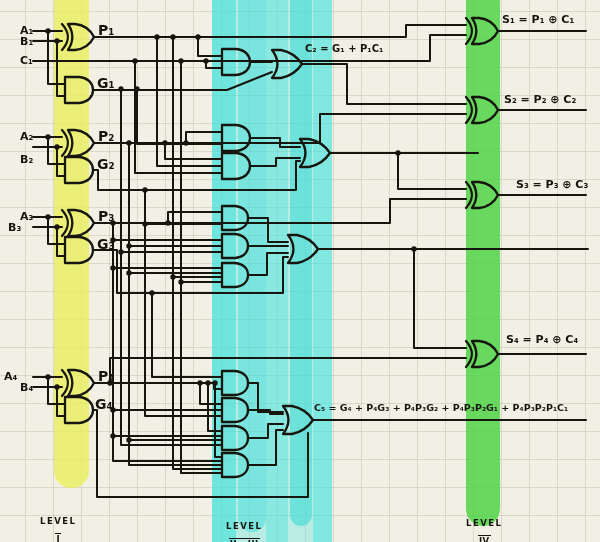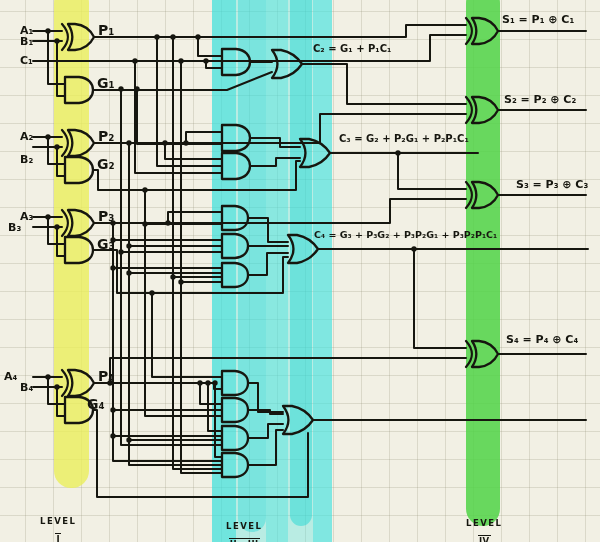--- a/index.html
+++ b/index.html
@@ -18,21 +18,21 @@
   .band-green{left:466px;width:34px;height:540px;border-radius:17px;background:rgba(80,212,70,0.85);}
   .cy-base{left:212px;width:120px;height:556px;background:rgba(80,230,226,0.35);}
   .cy-s1{left:212px;width:24px;height:556px;background:rgba(40,222,218,0.50);}
   .cy-s2{left:238px;width:28px;height:546px;border-radius:14px;background:rgba(36,218,214,0.42);}
   .cy-s3{left:266px;width:22px;height:556px;background:rgba(60,226,222,0.38);}
   .cy-s4{left:290px;width:22px;height:540px;border-radius:12px;background:rgba(34,216,212,0.50);}
   .cy-s5{left:313px;width:19px;height:556px;background:rgba(60,226,222,0.45);}
   #ink{position:absolute;left:0;top:0;z-index:2;}
   .lbl{position:absolute;z-index:3;color:#16160f;font-weight:bold;font-size:11px;white-space:nowrap;}
   .sig{font-size:14px;}
-  .eq{font-size:10px;margin-left:8px;}
+  .eq{font-size:10px;}
   .eq-sm{font-size:9.5px;}
   .eq-s{font-size:11px;}
   .level-label{position:absolute;z-index:3;color:#16160f;font-weight:bold;font-size:8.5px;
     letter-spacing:1.5px;display:flex;gap:7px;align-items:center;white-space:nowrap;flex-direction:column;}
   .numeral{border-top:1.3px solid #16160f;border-bottom:1.3px solid #16160f;padding:0 1px;letter-spacing:0.5px;}
 </style>
 </head>
 <body>
 
 <div id="canvas">
@@ -189,25 +189,24 @@
   <div class="lbl" style="left:4px;top:370px">A₄</div>
   <div class="lbl" style="left:20px;top:381px">B₄</div>
 
   <div class="lbl sig" style="left:98px;top:22px">P₁</div>
   <div class="lbl sig" style="left:97px;top:75px">G₁</div>
   <div class="lbl sig" style="left:98px;top:128px">P₂</div>
   <div class="lbl sig" style="left:97px;top:156px">G₂</div>
   <div class="lbl sig" style="left:98px;top:208px">P₃</div>
   <div class="lbl sig" style="left:97px;top:236px">G₃</div>
   <div class="lbl sig" style="left:98px;top:368px">P₄</div>
-  <div class="lbl sig" style="left:87px;top:396px">G₄</div>
+  <div class="lbl sig" style="left:95px;top:396px">G₄</div>
 
   <div class="lbl eq" style="left:305px;top:43px">C₂ = G₁ + P₁C₁</div>
-  <div class="lbl eq" style="left:331px;top:133px">C₃ = G₂ + P₂G₁ + P₂P₁C₁</div>
-  <div class="lbl eq-sm" style="left:314px;top:229px">C₄ = G₃ + P₃G₂ + P₃P₂G₁ + P₃P₂P₁C₁</div>
+  <div class="lbl eq-sm" style="left:314px;top:402px">C₅ = G₄ + P₄G₃ + P₄P₃G₂ + P₄P₃P₂G₁ + P₄P₃P₂P₁C₁</div>
 
   <div class="lbl eq-s" style="left:502px;top:13px">S₁ = P₁ ⊕ C₁</div>
   <div class="lbl eq-s" style="left:504px;top:93px">S₂ = P₂ ⊕ C₂</div>
   <div class="lbl eq-s" style="left:516px;top:178px">S₃ = P₃ ⊕ C₃</div>
   <div class="lbl eq-s" style="left:506px;top:333px">S₄ = P₄ ⊕ C₄</div>
 
   <div class="level-label" style="left:40px;top:516px">
     <span>LEVEL</span>
     <span class="numeral">I</span>
   </div>

